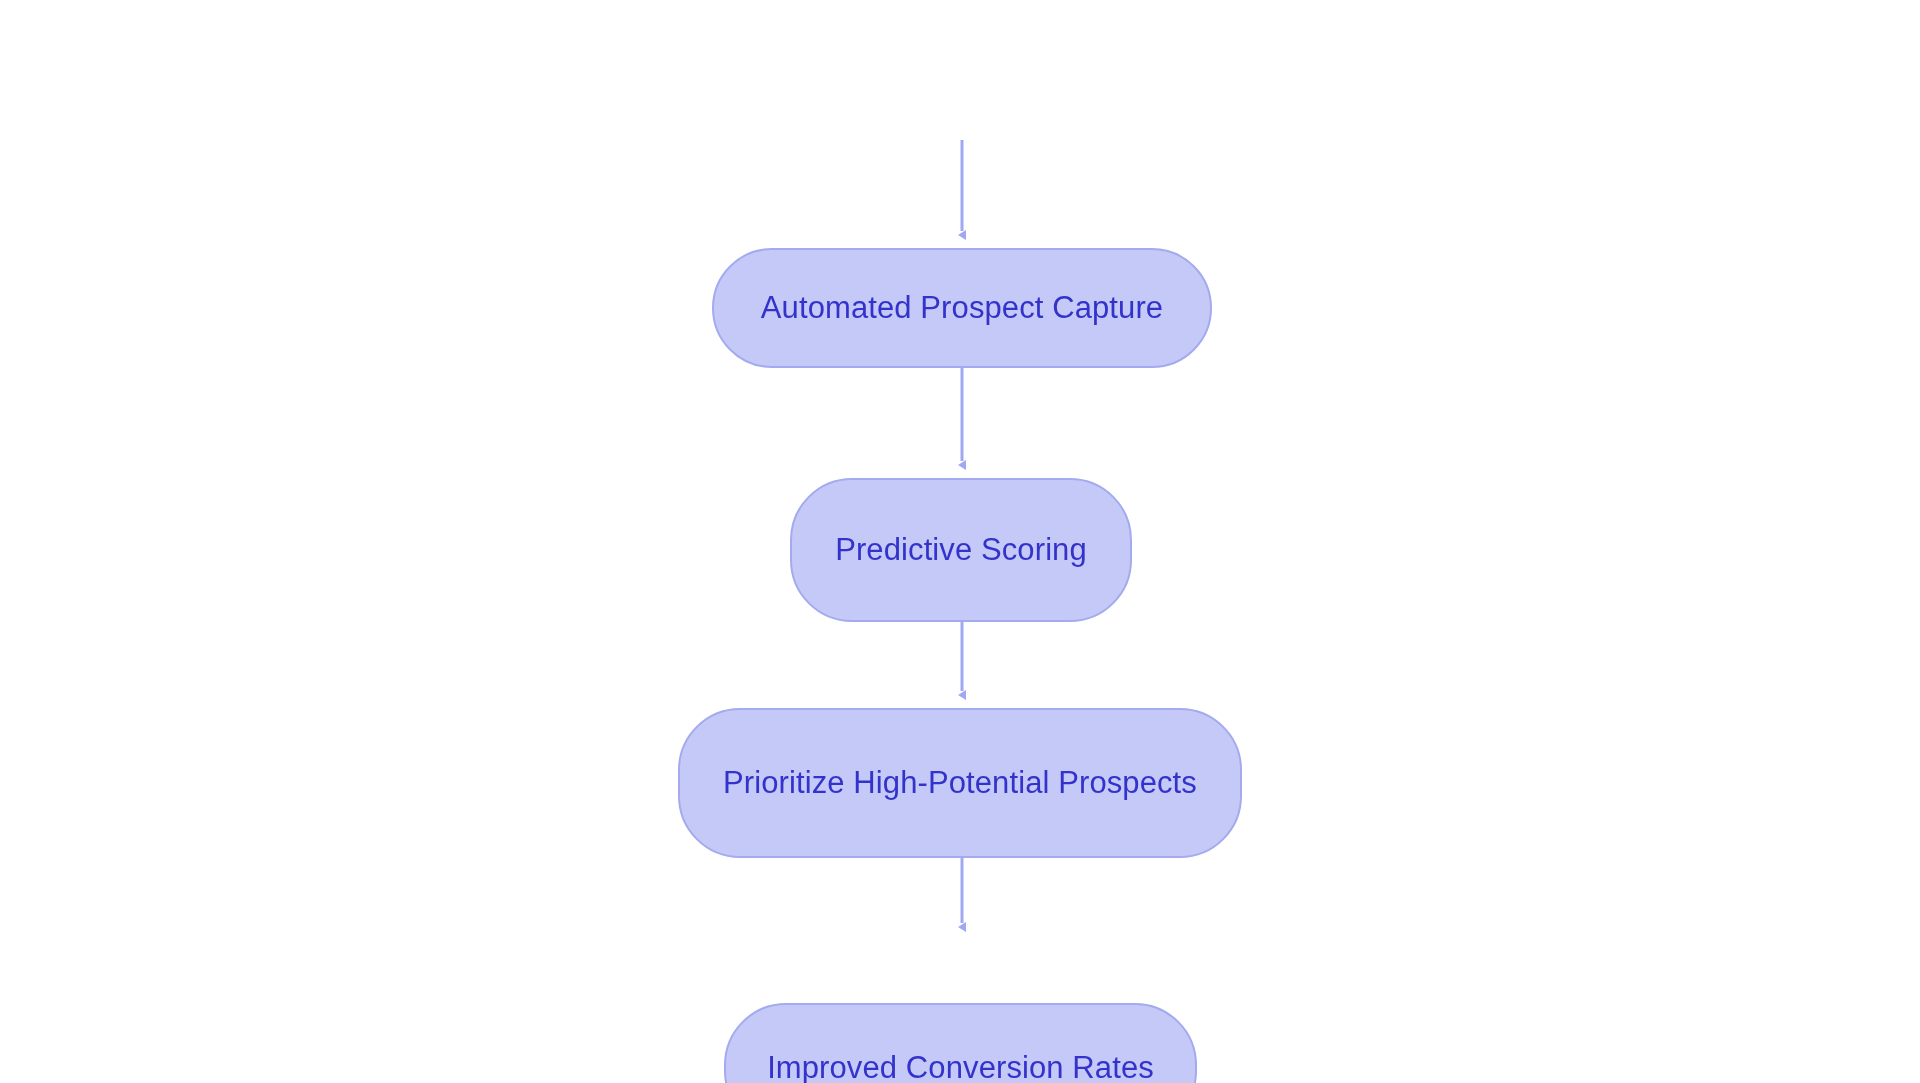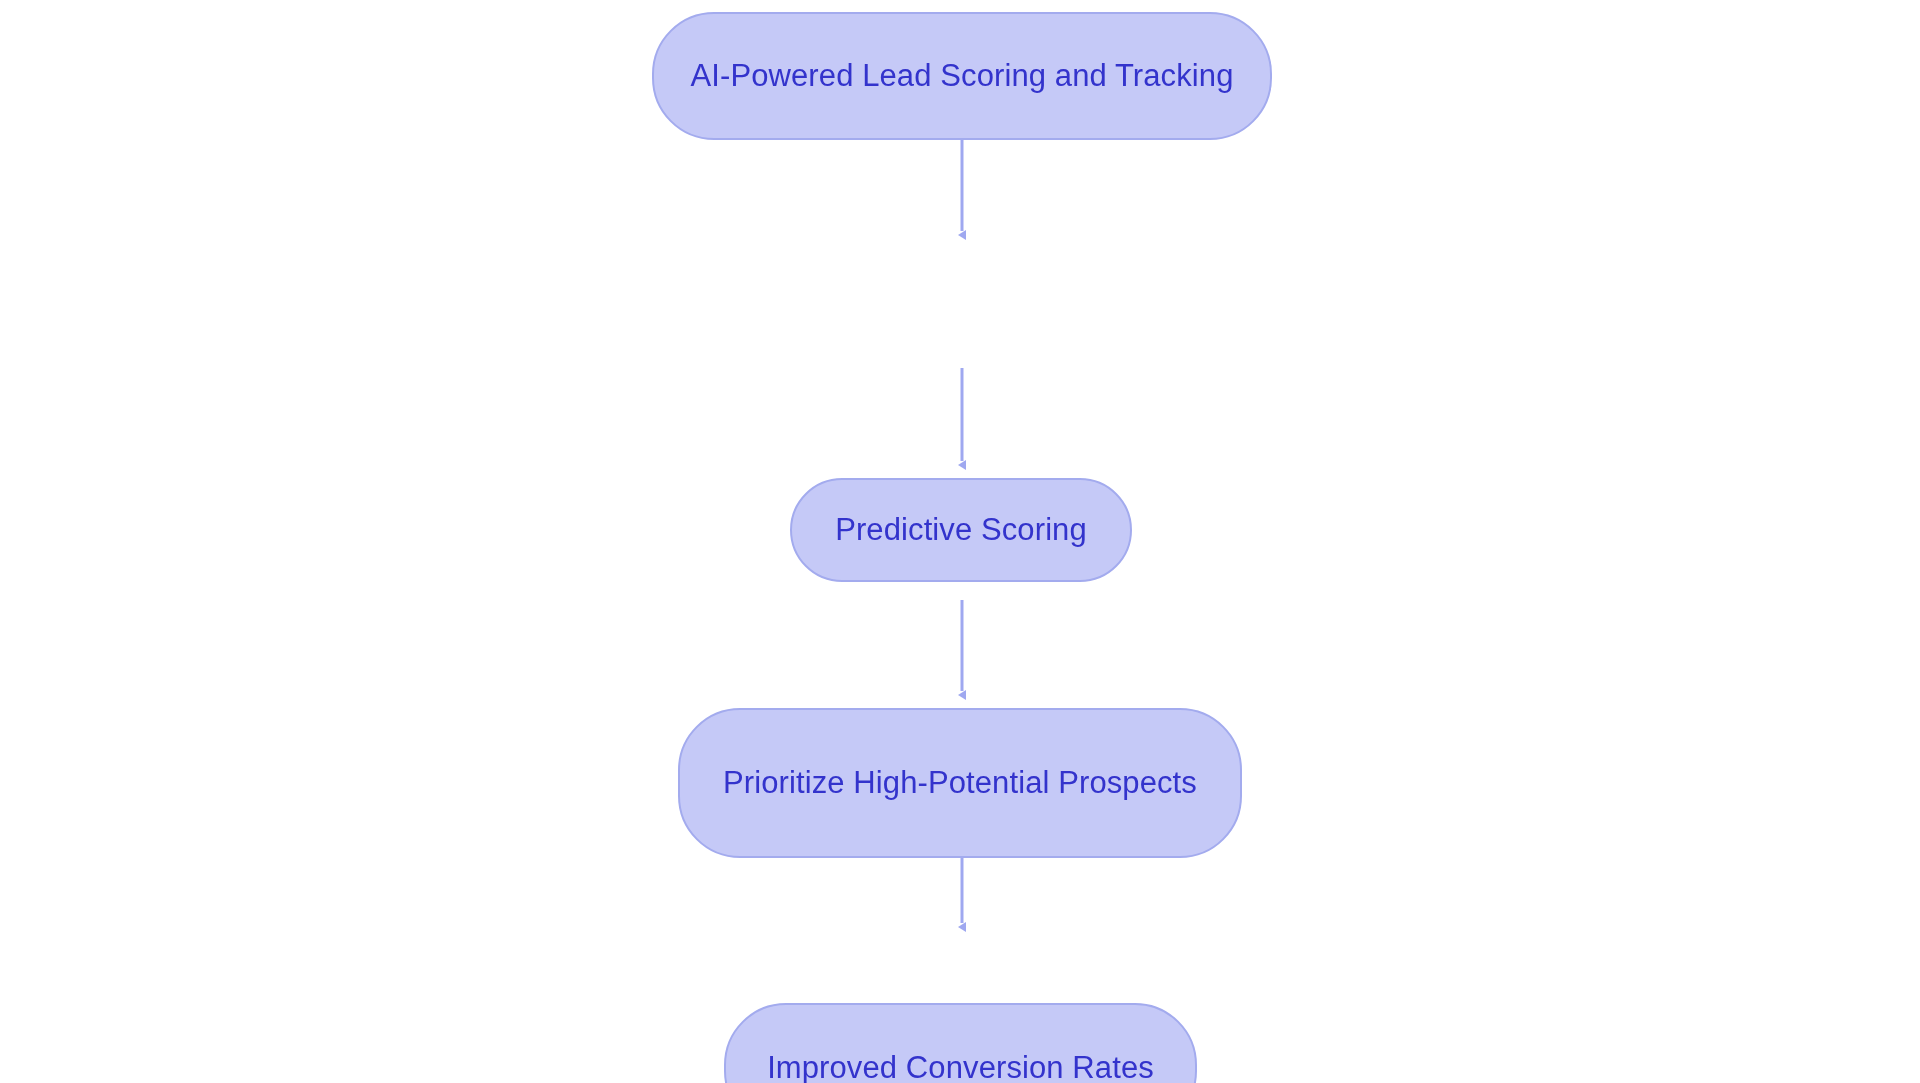--- a/index.html
+++ b/index.html
@@ -43,21 +43,21 @@
     font-family: "Liberation Sans", sans-serif;
     font-size: 31px;
     font-weight: 400;
     letter-spacing: 0.1px;
     line-height: 1.2;
     white-space: nowrap;
   }
   
   #node-0 { left: 652px; top: 12px;  width: 620px; height: 128px; }
   #node-1 { left: 712px; top: 248px; width: 500px; height: 120px; }
-  #node-2 { left: 790px; top: 478px; width: 342px; height: 104px; }
+  #node-2 { left: 790px; top: 478px; width: 342px; height: 144px; }
   #node-3 { left: 678px; top: 708px; width: 564px; height: 150px; }
   #node-4 { left: 724px; top: 996px; width: 473px; height: 130px; margin-top: 7px; }
 </style>
 </head>
 <body>
 
 <div id="flowchart-canvas">
 
   <svg id="edge-layer" viewBox="0 0 1920 1083" width="1920" height="1083" xmlns="http://www.w3.org/2000/svg">
     <defs>
@@ -73,24 +73,24 @@
       <line x1="962" y1="368" x2="962" y2="461" stroke="#9fa8f0" stroke-width="3" marker-end="url(#arrowhead)"></line>
     </g>
     <g>
       <line x1="962" y1="600" x2="962" y2="691" stroke="#9fa8f0" stroke-width="3" marker-end="url(#arrowhead)"></line>
     </g>
     <g>
       <line x1="962" y1="830" x2="962" y2="923" stroke="#9fa8f0" stroke-width="3" marker-end="url(#arrowhead)"></line>
     </g>
   </svg>
 
-  <div class="node" id="node-0">
-    <span class="node-label">AI-Powered Lead Scoring and Tracking</span>
+
+  <div class="node" id="node-1">
+    <span class="node-label">Automated Prospect Capture</span>
   </div>
-
 
   <div class="node" id="node-2">
     <span class="node-label">Predictive Scoring</span>
   </div>
 
   <div class="node" id="node-3">
     <span class="node-label">Prioritize High-Potential Prospects</span>
   </div>
 
   <div class="node" id="node-4">

